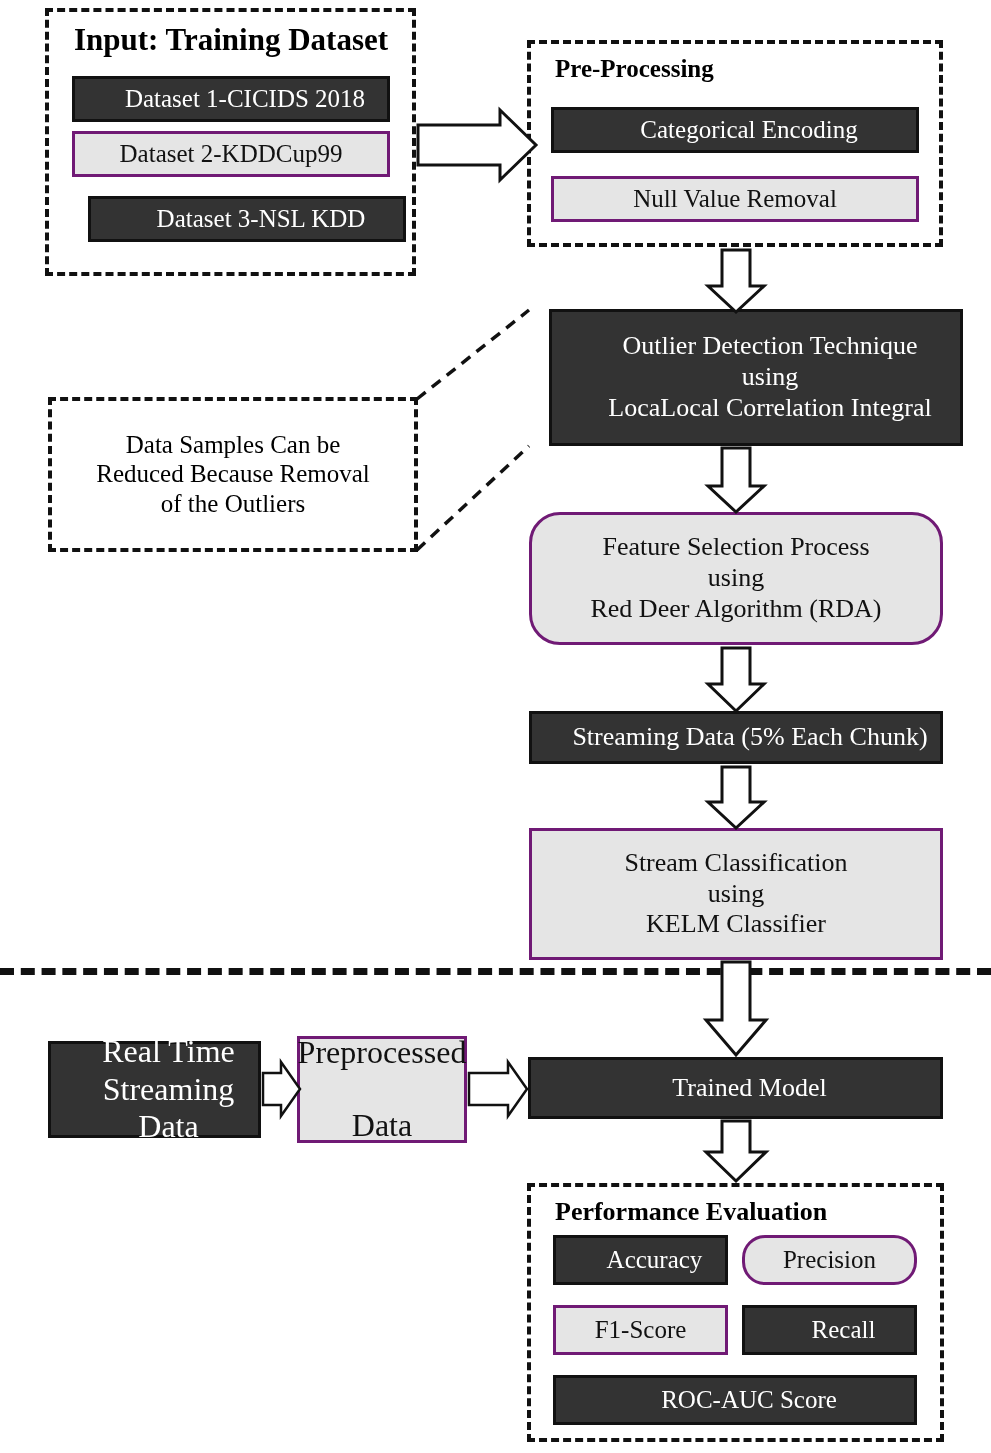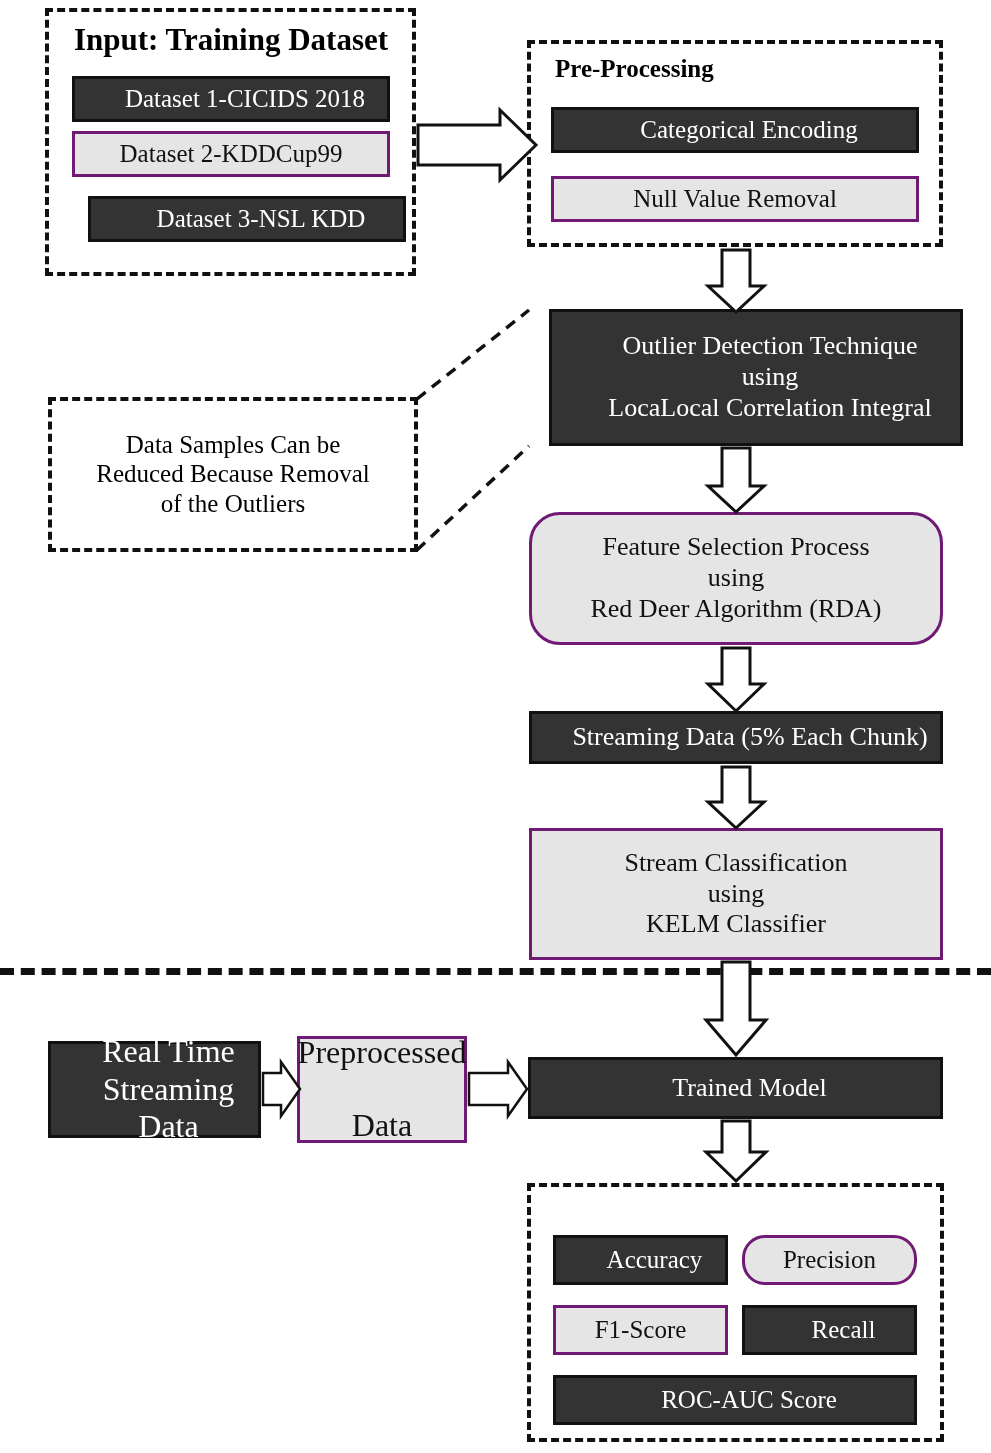--- a/index.html
+++ b/index.html
@@ -84,20 +84,21 @@
   </div>
 
   <div class="box solid t24" style="left:297px;top:1036px;width:170px;height:107px;flex-direction:column;gap:35px;">
     <span>Preprocessed</span>
     <span>Data</span>
   </div>
 
   <div class="box dark t26" style="left:528px;top:1057px;width:415px;height:62px;">Trained Model</div>
 
   <div class="dashbox" style="left:527px;top:1183px;width:417px;height:259px;"></div>
+  <div class="grouplabel t26" style="left:555px;top:1197px;">Performance Evaluation</div>
 
   <div class="box dark t25" style="left:553px;top:1235px;width:175px;height:50px;">Accuracy</div>
   <div class="box solid t25" style="left:742px;top:1235px;width:175px;height:50px;border-radius:23px;">Precision</div>
   <div class="box solid t25" style="left:553px;top:1305px;width:175px;height:50px;">F1-Score</div>
   <div class="box dark t25" style="left:742px;top:1305px;width:175px;height:50px;">Recall</div>
   <div class="box dark t25" style="left:553px;top:1375px;width:364px;height:50px;">ROC-AUC Score</div>
 
   <svg class="ov" viewBox="0 0 991 1453">
 
     <polygon class="fillw" points="418,125 500,125 500,110 536,145 500,180 500,165 418,165"></polygon>

